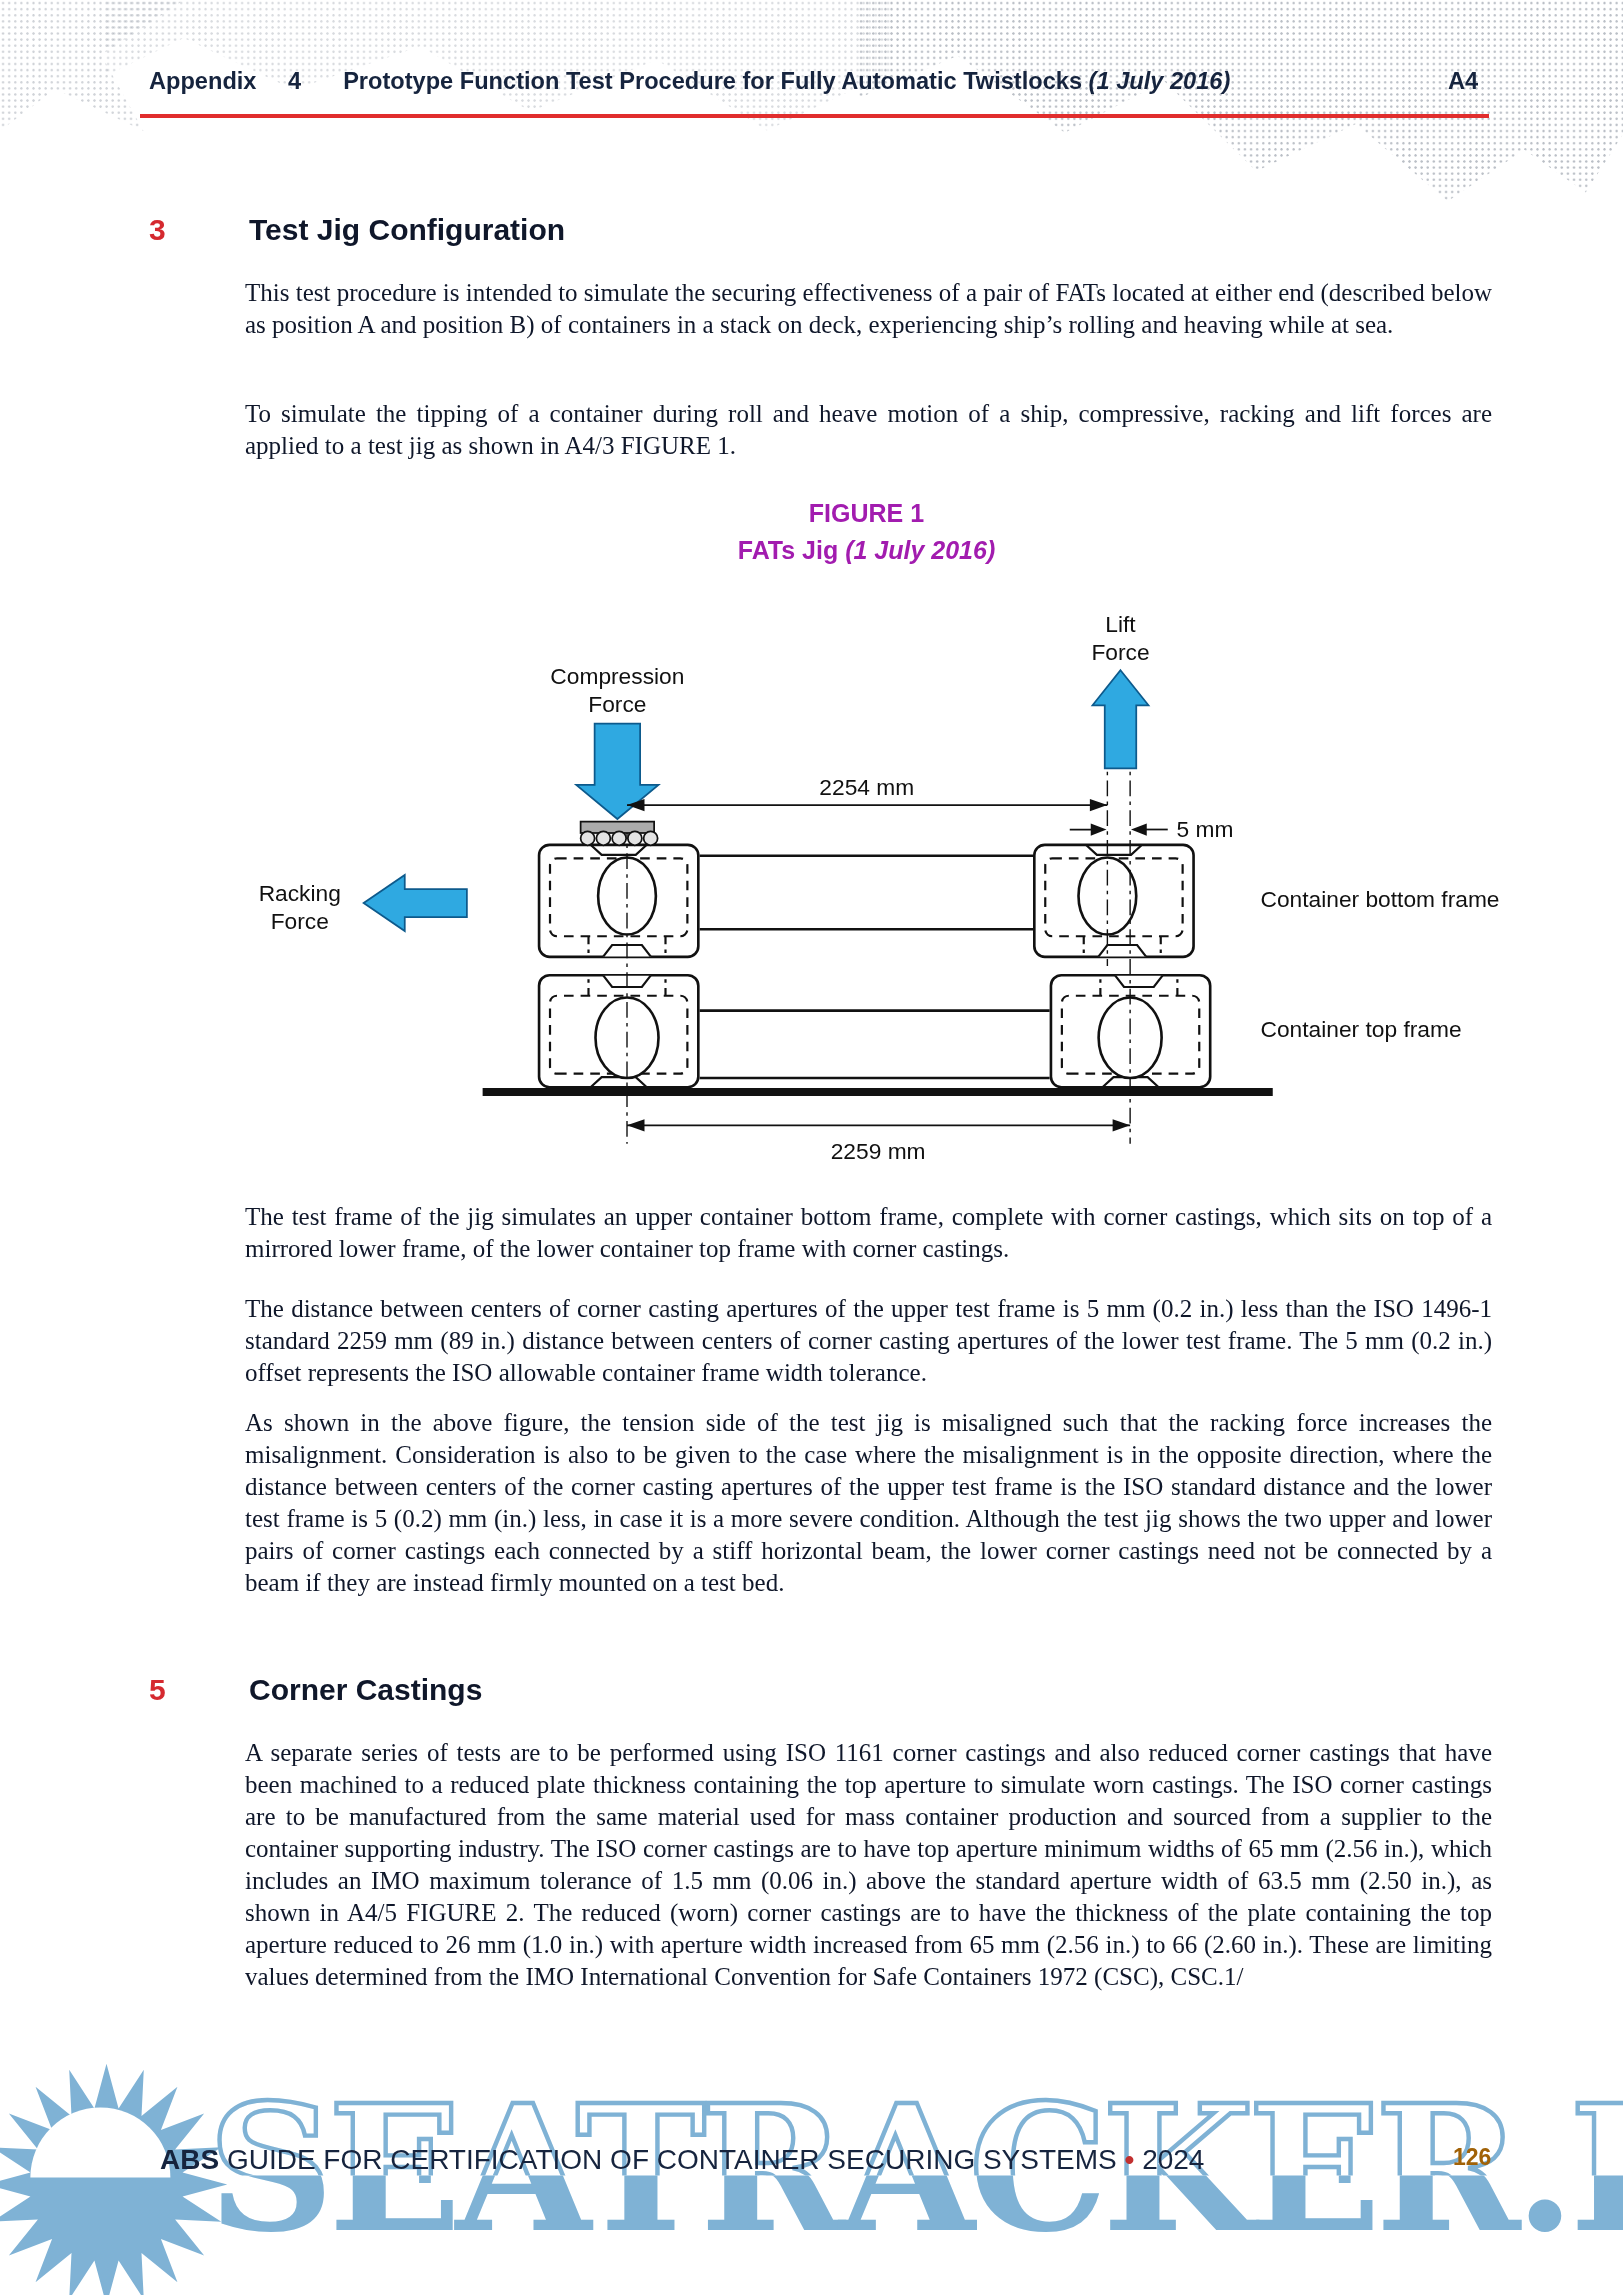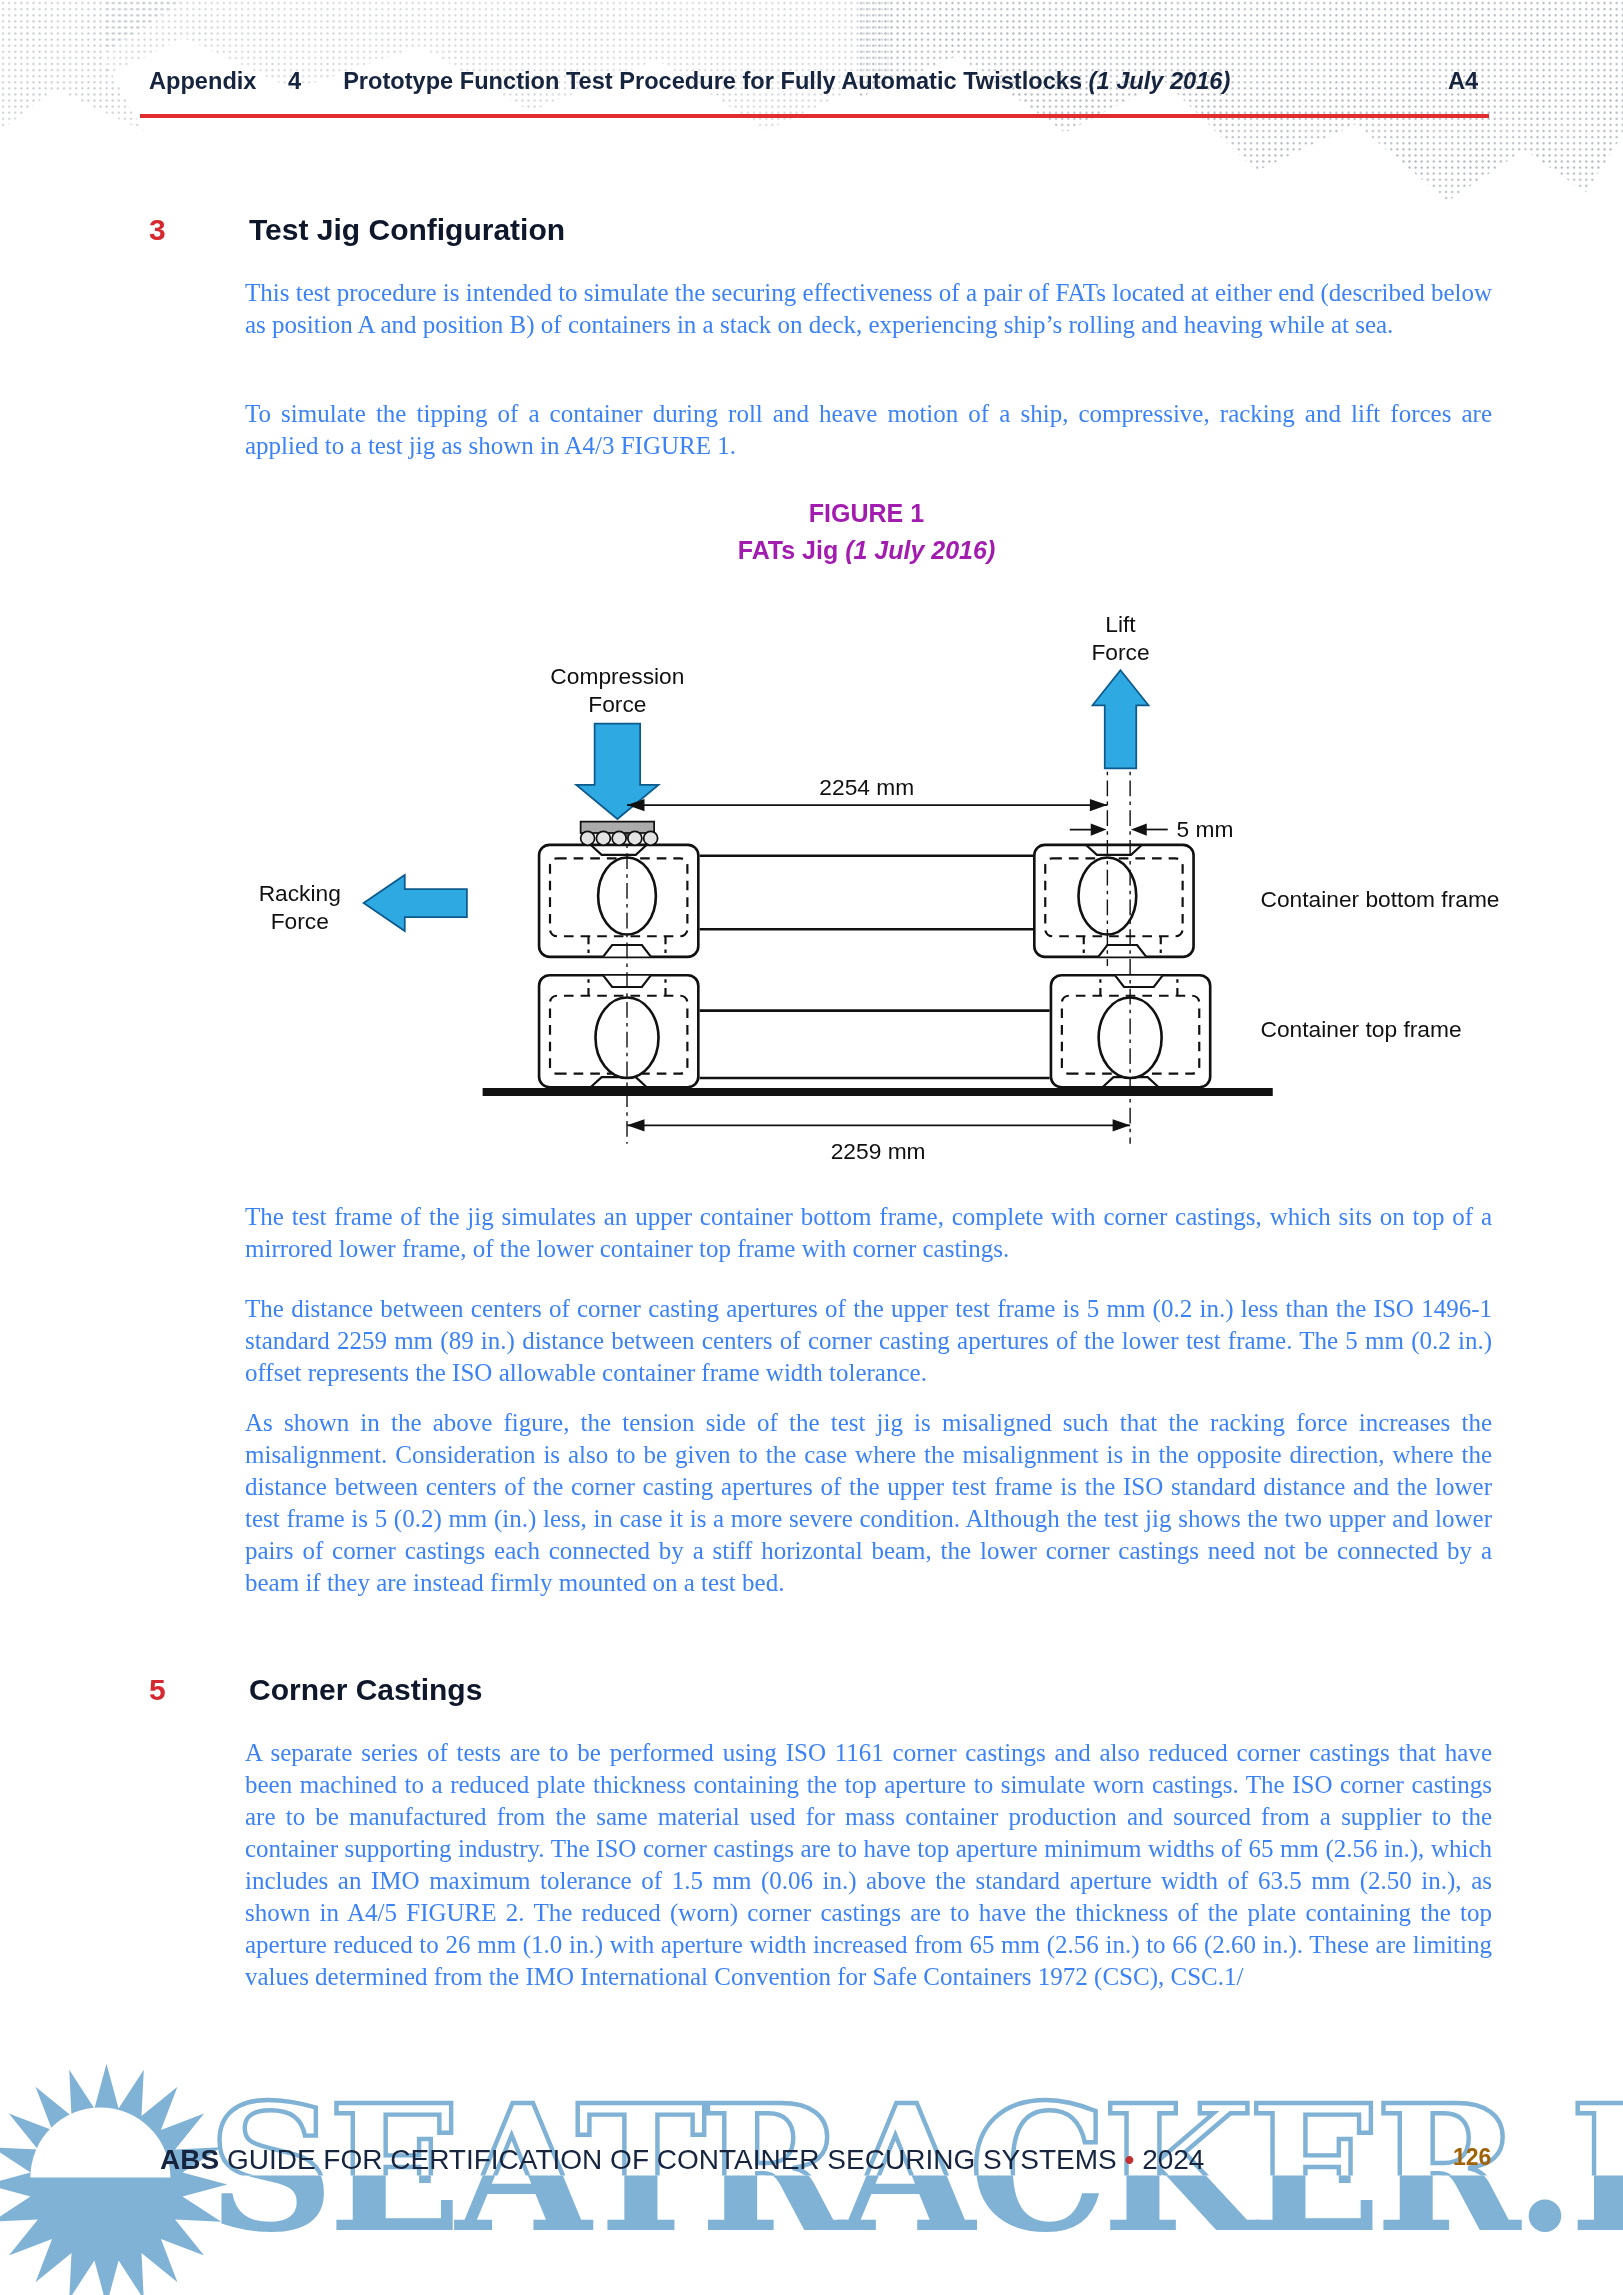--- a/index.html
+++ b/index.html
@@ -21,21 +21,21 @@
   .hdr-left{left:149px;}
   .hdr-a4{left:1448px;}
   .hdr-gap1{display:inline-block;width:31.5px;}
   .hdr-gap2{display:inline-block;width:42px;}
   .redrule{left:140px;top:114px;width:1349px;height:4.4px;background:#E12D2D;z-index:2;}
   
   .sec-num{color:#D5292F;font-size:30px;font-weight:bold;left:149px;z-index:2;}
   .sec-title{color:#0f172a;font-size:30px;font-weight:bold;left:249px;z-index:2;}
   
   .para{left:245px;width:1247px;font-family:"Liberation Serif",serif;font-size:25px;
-        line-height:32px;text-align:justify;color:#3b82f6;z-index:2;}
+        line-height:32px;text-align:justify;color:#0f172a;z-index:2;}
   
   .figcap{left:245px;width:1243px;text-align:center;color:#a21caf;font-size:25px;
           font-weight:bold;z-index:2;}
   .figcap .it{font-style:italic;}
   
   .footer{left:160px;top:2144px;font-size:28px;color:#16243E;z-index:3;white-space:nowrap;}
   .footer .b{font-weight:bold;}
   .footer .dot{color:#C23030;font-weight:bold;}
   .pagenum{left:1453px;top:2144px;font-size:23px;font-weight:bold;color:#a16207;z-index:3;}
   

